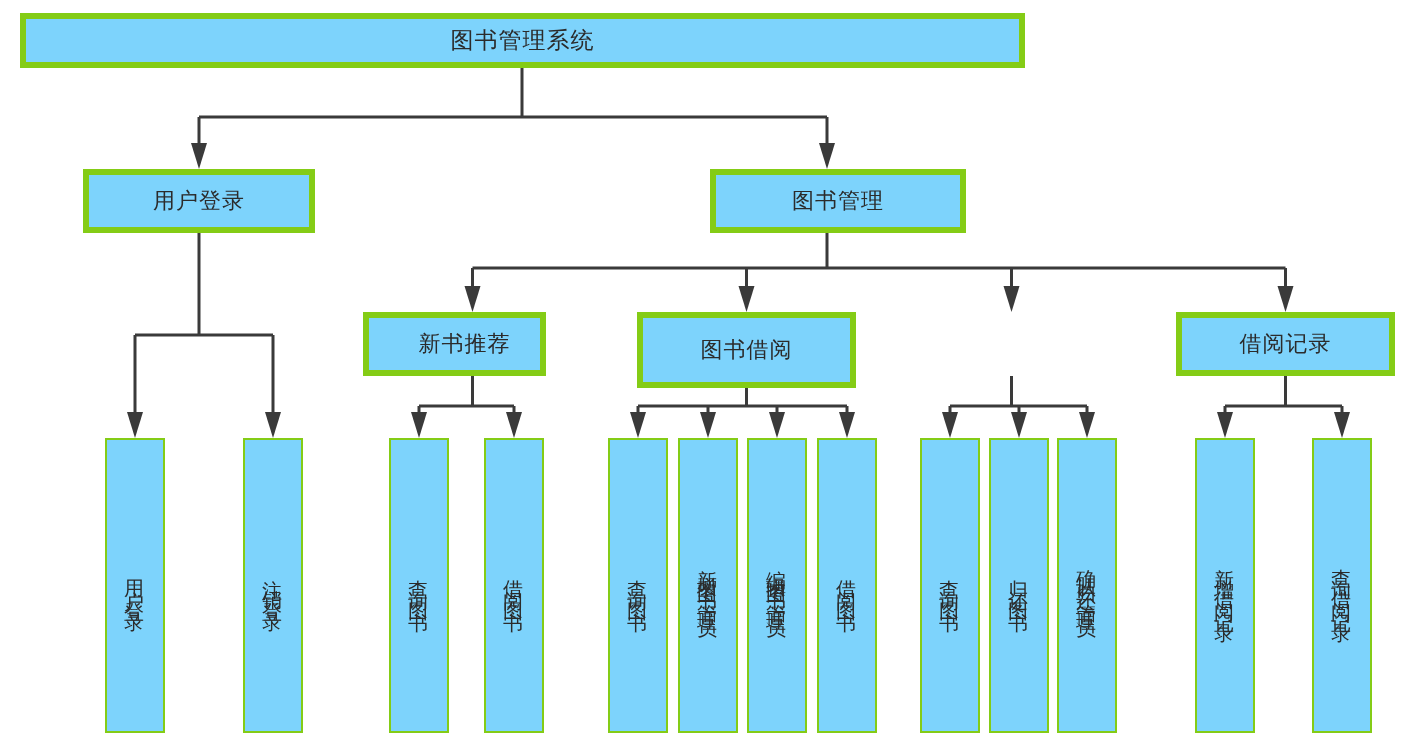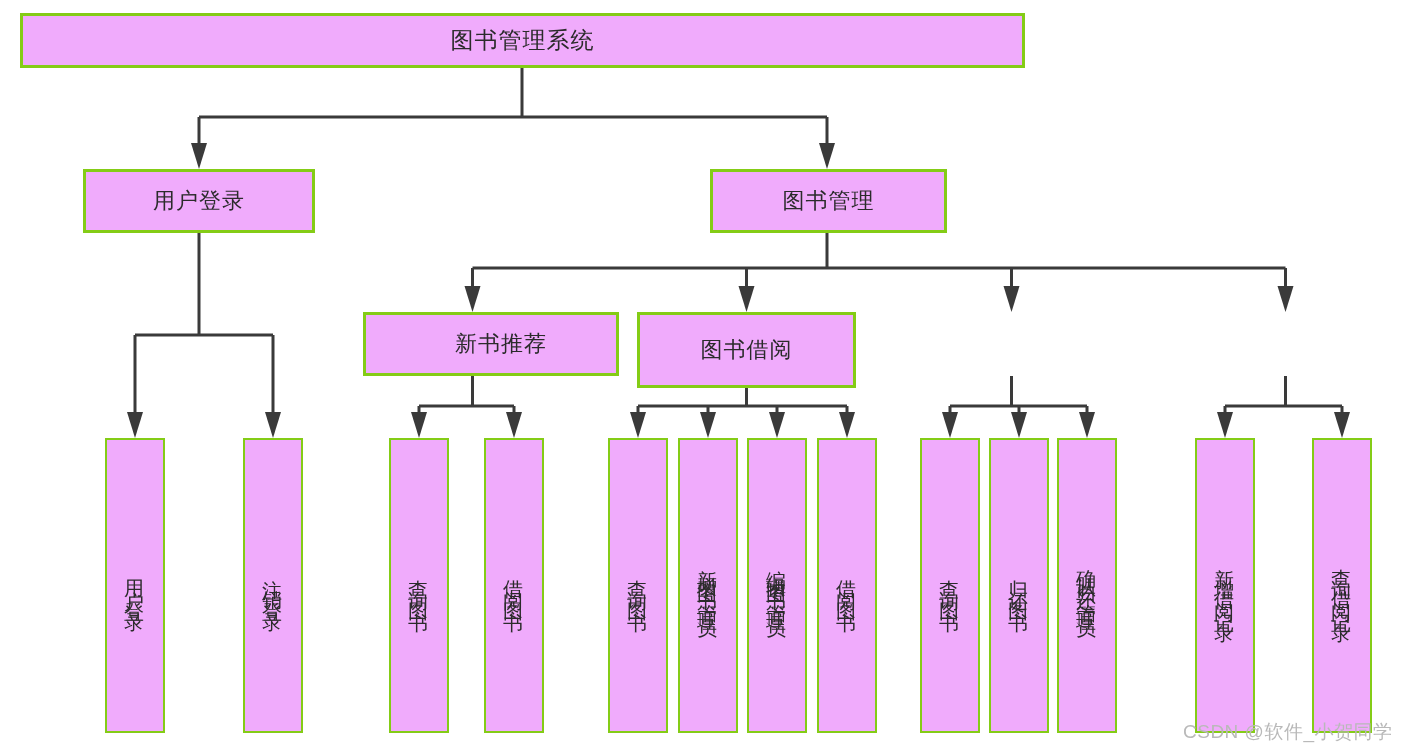--- a/index.html
+++ b/index.html
@@ -14,22 +14,22 @@
   }
   #connectors {
     position: absolute;
     left: 0; top: 0;
     width: 1405px; height: 747px;
     z-index: 1;
   }
   .box {
     position: absolute;
     box-sizing: border-box;
-    background: #f0abfc;
-    border: 3px solid #84cc16;
+    background: #7dd3fc;
+    border: 6px solid #84cc16;
     display: flex;
     align-items: center;
     justify-content: center;
     z-index: 2;
     color: #2b2b2b;
     text-align: center;
   }
   .box.title  { font-size: 23px; letter-spacing: 1px; }
   .box.h      { font-size: 22px; letter-spacing: 1px; }
   .box.v {
@@ -92,38 +92,38 @@
       <polygon points="1011,412 1027,412 1019,438"></polygon>
       <polygon points="1079,412 1095,412 1087,438"></polygon>
       <polygon points="1217,412 1233,412 1225,438"></polygon>
       <polygon points="1334,412 1350,412 1342,438"></polygon>
     </g>
   </svg>
 
   <div class="box title" style="left:20px; top:13px; width:1005px; height:55px;">图书管理系统</div>
 
   <div class="box h" style="left:83px; top:169px; width:232px; height:64px;">用户登录</div>
-  <div class="box h" style="left:710px; top:169px; width:237px; height:64px;">图书管理</div>
+  <div class="box h" style="left:710px; top:169px; width:256px; height:64px;">图书管理</div>
 
-  <div class="box h" style="left:363px; top:312px; width:256px; height:64px;padding-left:20px;">新书推荐</div>
+  <div class="box h" style="left:363px; top:312px; width:183px; height:64px;padding-left:20px;">新书推荐</div>
   <div class="box h" style="left:637px; top:312px; width:219px; height:76px;">图书借阅</div>
+  <div class="box h" style="left:1176px; top:312px; width:219px; height:64px;">借阅记录</div>
 
   <div class="box v" style="left:105px; top:438px; width:60px; height:295px;">用户登录</div>
   <div class="box v" style="left:243px; top:438px; width:60px; height:295px;">注销登录</div>
 
   <div class="box v" style="left:389px; top:438px; width:60px; height:295px;">查询图书</div>
   <div class="box v" style="left:484px; top:438px; width:60px; height:295px;">借阅图书</div>
 
   <div class="box v" style="left:608px; top:438px; width:60px; height:295px;">查询图书</div>
   <div class="box v long" style="left:678px; top:438px; width:60px; height:295px;">新增图书（管理员）</div>
   <div class="box v long" style="left:747px; top:438px; width:60px; height:295px;">编辑图书（管理员）</div>
   <div class="box v" style="left:817px; top:438px; width:60px; height:295px;">借阅图书</div>
 
   <div class="box v" style="left:920px; top:438px; width:60px; height:295px;">查询图书</div>
   <div class="box v" style="left:989px; top:438px; width:60px; height:295px;">归还图书</div>
   <div class="box v long" style="left:1057px; top:438px; width:60px; height:295px;">确认归还（管理员）</div>
 
   <div class="box v" style="left:1195px; top:438px; width:60px; height:295px;">新增借阅记录</div>
   <div class="box v" style="left:1312px; top:438px; width:60px; height:295px;">查询借阅记录</div>
 
-  <div id="watermark">CSDN @软件_小贺同学</div>
 
 </div>
 
 </body></html>

